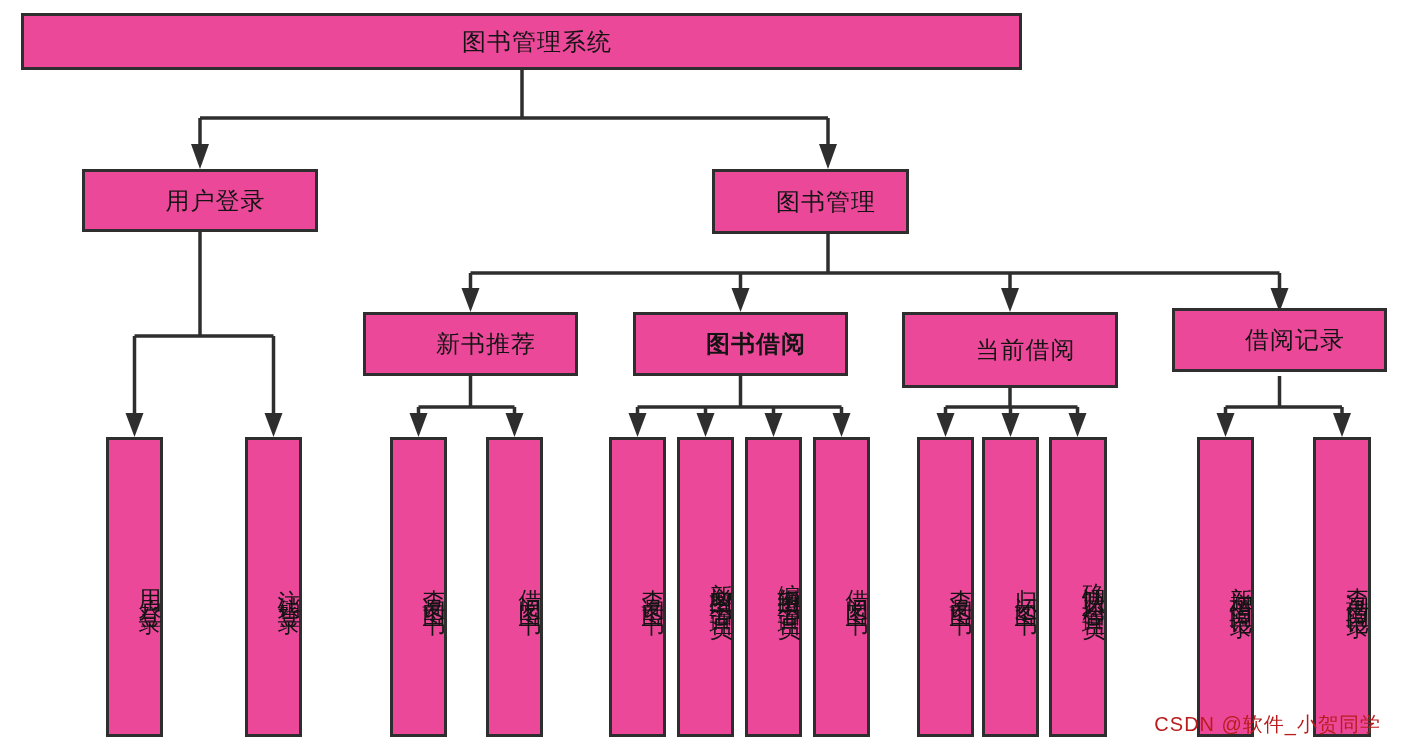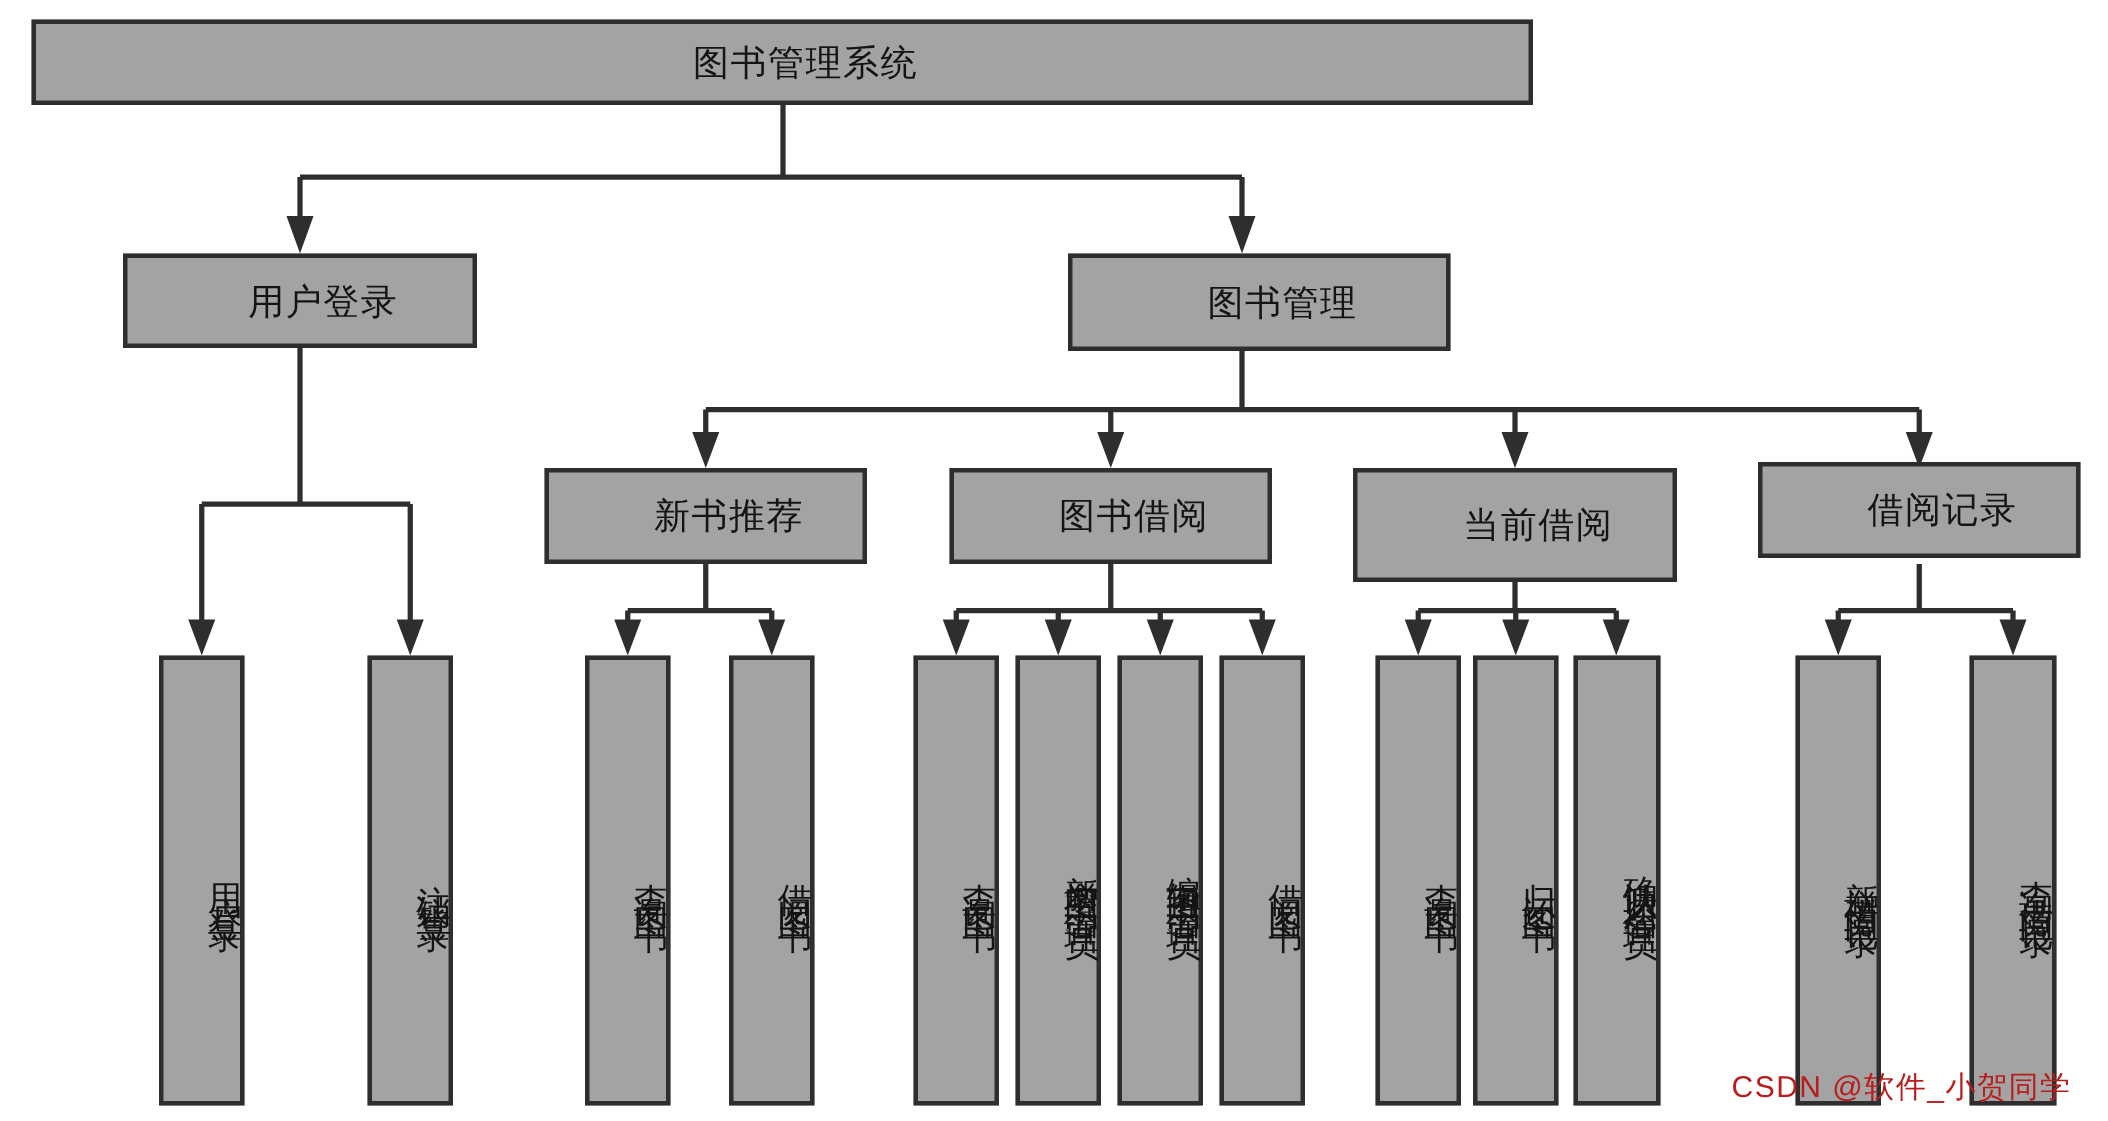--- a/index.html
+++ b/index.html
@@ -14,21 +14,21 @@
     overflow: hidden;
   }
   .connectors {
     position: absolute; left: 0; top: 0;
     width: 1405px; height: 747px;
     z-index: 1;
   }
   .node {
     position: absolute;
     box-sizing: border-box;
-    background: #a3a3a3;
+    background: #ec4899;
     border: 3px solid #2e2e2e;
     display: flex;
     align-items: center;
     justify-content: center;
     z-index: 2;
     color: #141414;
     padding-left: 31px;
   }
   .node .h-label {
     font-size: 24px;
@@ -131,28 +131,28 @@
     </g>
   </svg>
 
   <div class="node" style="left:21px; top:13px; width:1001px; height:57px;">
     <span class="h-label">图书管理系统</span>
   </div>
 
   <div class="node" style="left:82px; top:169px; width:236px; height:63px;">
     <span class="h-label">用户登录</span>
   </div>
-  <div class="node" style="left:712px; top:169px; width:255px; height:65px;">
+  <div class="node" style="left:712px; top:169px; width:197px; height:65px;">
     <span class="h-label">图书管理</span>
   </div>
 
   <div class="node" style="left:363px; top:312px; width:215px; height:64px;">
     <span class="h-label">新书推荐</span>
   </div>
-  <div class="node" style="left:633px; top:312px; width:215px; height:64px;">
+  <div class="node" style="left:633px; top:312px; width:215px; height:64px;font-weight:bold;">
     <span class="h-label">图书借阅</span>
   </div>
   <div class="node" style="left:902px; top:312px; width:216px; height:76px;">
     <span class="h-label">当前借阅</span>
   </div>
   <div class="node" style="left:1172px; top:308px; width:215px; height:64px;">
     <span class="h-label">借阅记录</span>
   </div>
 
   <div class="node" style="left:106px; top:437px; width:57px; height:300px;">

